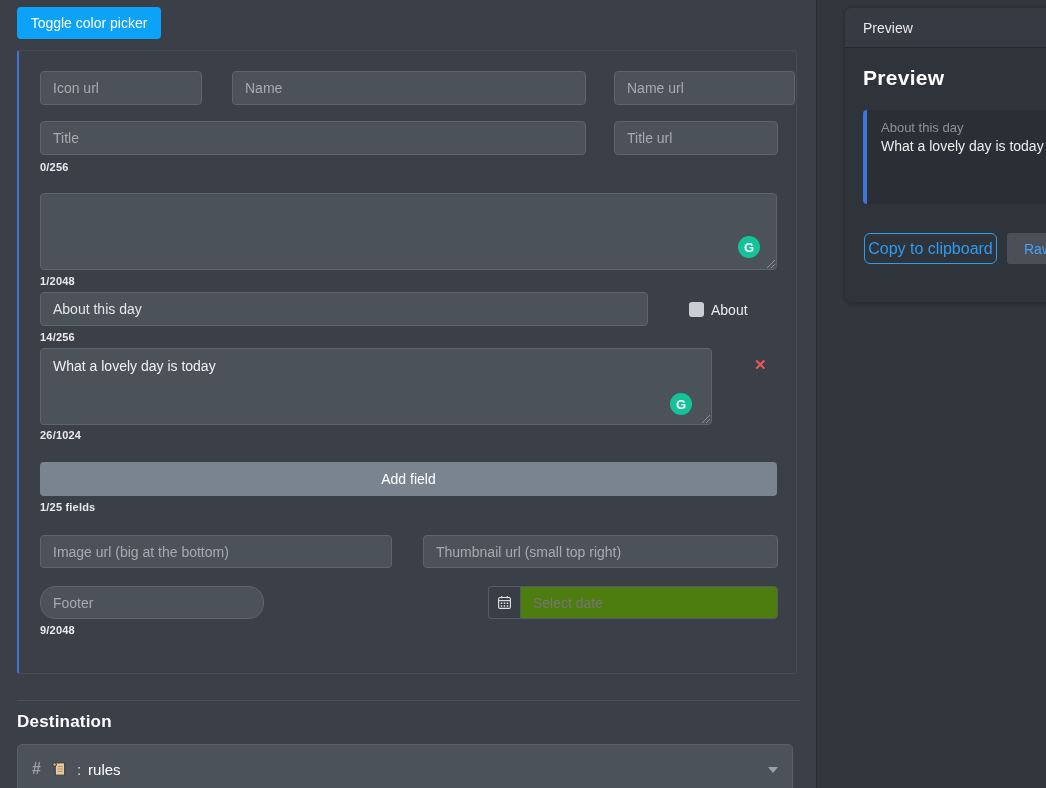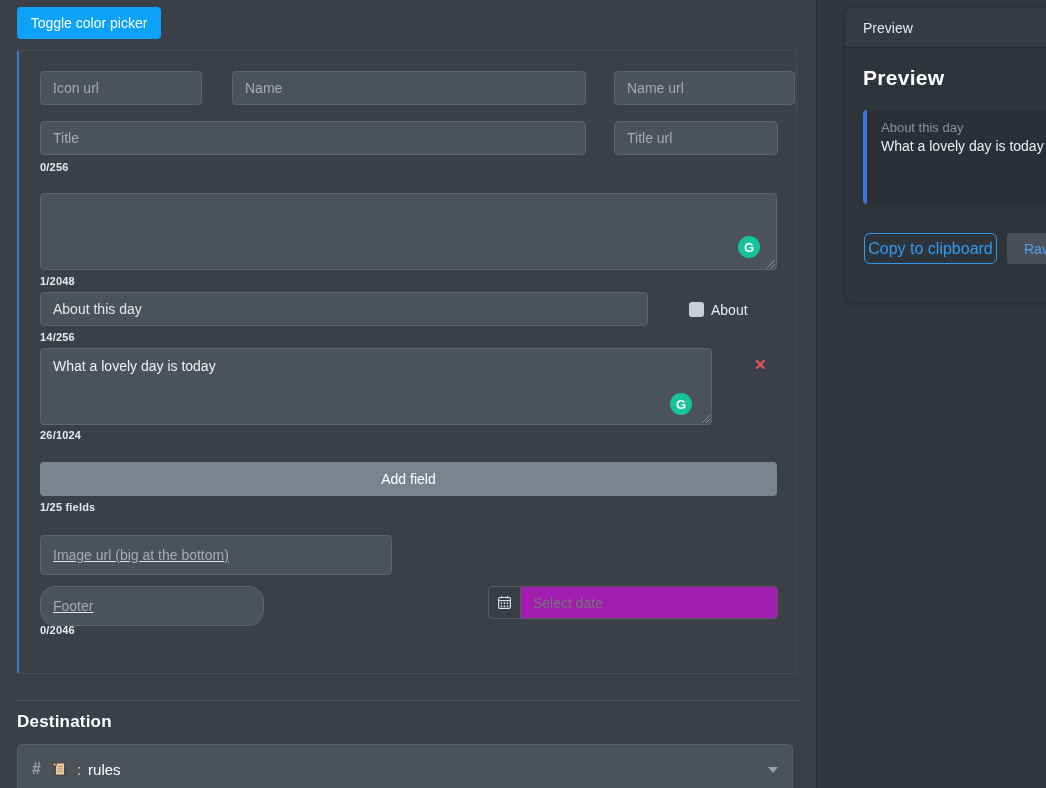--- a/index.html
+++ b/index.html
@@ -18,21 +18,21 @@
 
   .toggle-btn{position:absolute;left:17px;top:7px;width:144px;height:32px;background:var(--accent-blue);
     border:none;border-radius:4px;color:#fff;font-size:14px;cursor:pointer;}
 
   .form-card{position:absolute;left:17px;top:50px;width:780px;height:624px;border:1px solid #474b52;
     border-left:2px solid var(--embed-accent);border-radius:3px;}
 
   .inp{position:absolute;background:#4c525a;border:1px solid #5e646b;border-radius:4px;color:#e5e5e5;
     font-size:14px;padding:0 12px;height:34px;outline:none;}
   .inp::placeholder,.ta::placeholder{color:#a6abb1;opacity:1;}
-  .inp.short{height:40px;text-decoration:underline;}
+  .inp.short{height:33px;}
 
   .ta-wrap{position:absolute;}
   .ta{width:100%;height:100%;background:#4c525a;border:1px solid #5e646b;border-radius:4px;color:#f0f1f3;
     font-size:14px;padding:9px 12px;resize:none;outline:none;display:block;}
   .grammarly{position:absolute;width:22px;height:22px;border-radius:50%;background:var(--grammarly-green);
     color:#fff;font-size:13px;font-weight:700;display:flex;align-items:center;justify-content:center;cursor:pointer;}
   .resize-grip{position:absolute;right:2px;bottom:2px;width:10px;height:10px;cursor:nwse-resize;
     background:repeating-linear-gradient(135deg,transparent 0 2px,#9aa0a6 2px 3px);
     clip-path:polygon(100% 0,100% 100%,0 100%);opacity:.8;}
 
@@ -42,21 +42,21 @@
   .chk-label{position:absolute;color:#e9eaec;font-size:14px;}
 
   .remove-x{position:absolute;color:var(--danger-red);font-size:15px;font-weight:700;cursor:pointer;line-height:1;}
 
   .add-field{position:absolute;left:21px;top:411px;width:737px;height:34px;background:#7a848f;border:none;
     border-radius:4px;color:#fff;font-size:14px;font-weight:400;cursor:pointer;}
 
   .date-group{position:absolute;left:469px;top:535px;width:290px;height:33px;display:flex;}
   .date-addon{width:32px;height:33px;background:#383e45;border:1px solid #555b63;border-right:none;
     border-radius:4px 0 0 4px;display:flex;align-items:center;justify-content:center;cursor:pointer;}
-  .date-inp{flex:1;height:33px;background:#a21caf;border:1px solid #555b63;border-radius:0 4px 4px 0;
+  .date-inp{flex:1;height:33px;background:#4d7c0f;border:1px solid #555b63;border-radius:0 4px 4px 0;
     color:#f0f1f3;font-size:14px;padding:0 12px;outline:none;}
 
   .divider{position:absolute;left:17px;top:700px;width:783px;height:1px;background:#4b4f56;}
   .dest-heading{position:absolute;left:17px;top:712px;color:#fff;font-size:17px;font-weight:800;letter-spacing:.2px;}
   .dest-select{position:absolute;left:17px;top:744px;width:776px;height:50px;background:#4c525a;
     border:1px solid #5a6067;border-radius:5px;display:flex;align-items:center;padding:0 14px;cursor:pointer;}
   .dest-select .hash{color:#9aa0a6;font-size:16px;font-weight:700;margin-right:10px;}
   .dest-select .sep{color:#d8dadd;font-size:15px;margin:0 7px 0 9px;}
   .dest-select .chan{color:#fff;font-size:15px;}
   .caret{position:absolute;right:14px;top:22px;width:0;height:0;border-left:5px solid transparent;
@@ -115,20 +115,21 @@
         <div class="grammarly" style="right:20px;bottom:10px;">G</div>
         <div class="resize-grip"></div>
       </div>
       <div class="remove-x" style="left:735px;top:306px;">✕</div>
       <div class="counter" style="left:21px;top:378px;">26/1024</div>
 
       <button class="add-field">Add field</button>
       <div class="counter" style="left:21px;top:450px;">1/25 fields</div>
 
       <input class="inp short" style="left: 21px; top: 484px; width: 352px;" placeholder="Image url (big at the bottom)">
+      <input class="inp short" style="left: 404px; top: 484px; width: 355px;" placeholder="Thumbnail url (small top right)">
 
       <input class="inp short" style="left: 21px; top: 535px; width: 224px; border-radius: 15px;" placeholder="Footer">
       <div class="date-group">
         <div class="date-addon">
           <svg width="15" height="15" viewBox="0 0 16 16" fill="none" stroke="#dfe2e6" stroke-width="1.2">
             <rect x="1.7" y="2.7" width="12.6" height="11.6" rx="1.5"></rect>
             <line x1="1.7" y1="6" x2="14.3" y2="6"></line>
             <line x1="5" y1="1" x2="5" y2="3.5"></line>
               <line x1="11" y1="1" x2="11" y2="3.5"></line>
             <g stroke="none" fill="#dfe2e6">
@@ -136,21 +137,21 @@
                 <rect x="7.2" y="8" width="1.6" height="1.6"></rect>
                 <rect x="10.4" y="8" width="1.6" height="1.6"></rect>
               <rect x="4" y="11" width="1.6" height="1.6"></rect>
                 <rect x="7.2" y="11" width="1.6" height="1.6"></rect>
                 <rect x="10.4" y="11" width="1.6" height="1.6"></rect>
             </g>
           </svg>
         </div>
         <input class="date-inp" placeholder="Select date" style="">
       </div>
-      <div class="counter" style="left:21px;top:573px;">0/2046</div>
+      <div class="counter" style="left:21px;top:573px;">9/2048</div>
     </div>
 
     <div class="divider"></div>
     <div class="dest-heading">Destination</div>
     <div class="dest-select">
       <span class="hash">#</span>
       <span style="display:flex;">
         <svg width="17" height="16" viewBox="0 0 18 16">
           <rect x="4.5" y="1.5" width="10" height="13" rx="1.2" fill="#e8c9a2" stroke="#2b2e33" stroke-width="1"></rect>
           <rect x="1.8" y="1.5" width="4" height="3.6" rx="1.8" fill="#d2a97c" stroke="#2b2e33" stroke-width="1"></rect>

